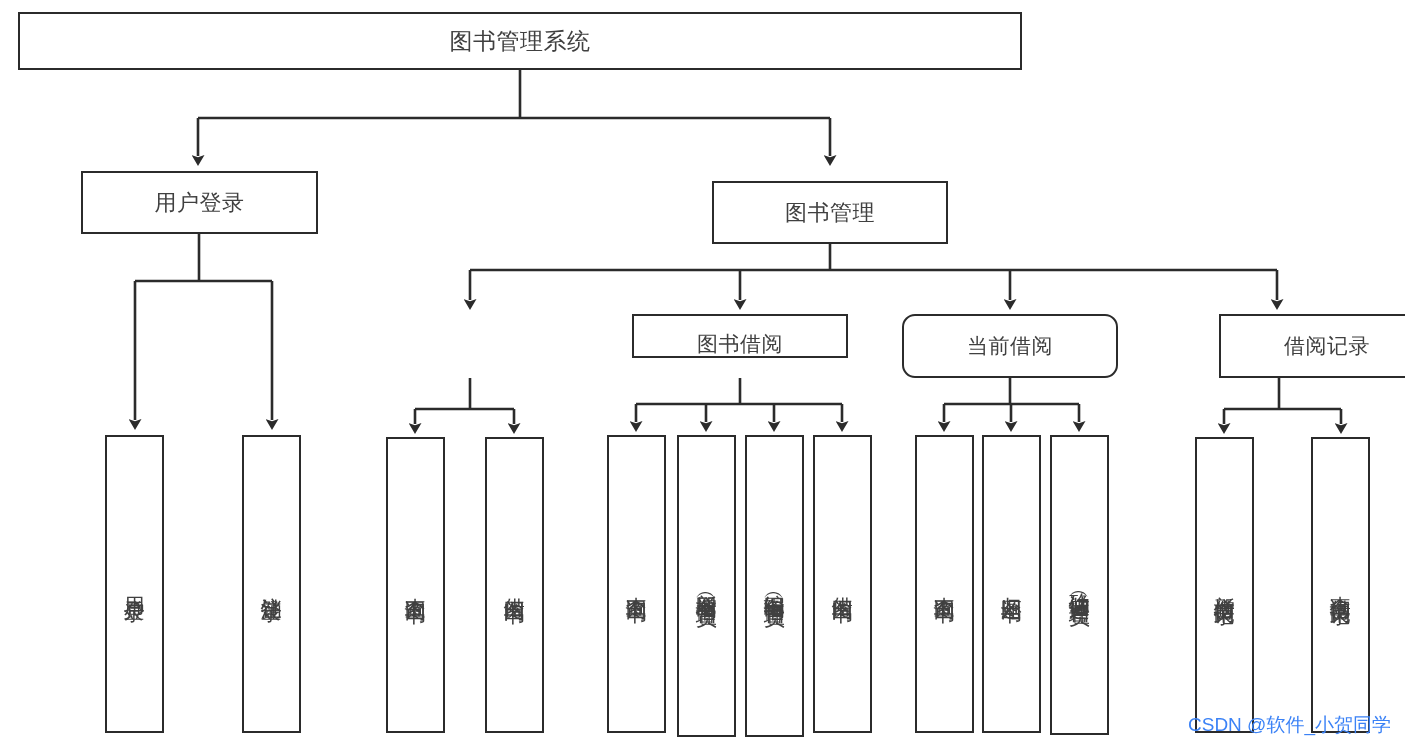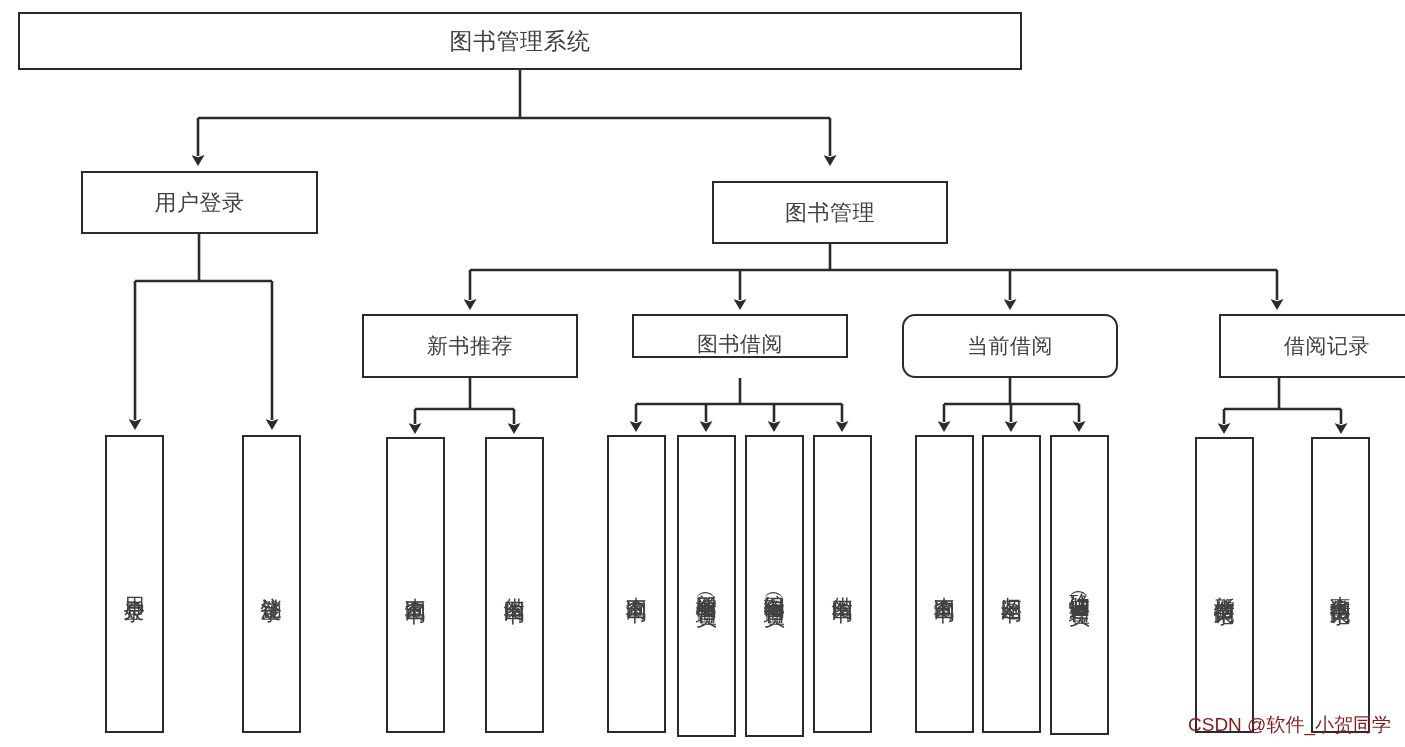--- a/index.html
+++ b/index.html
@@ -58,21 +58,21 @@
     font-size: 21px;
     line-height: 1.02;
     letter-spacing: 2px;
     white-space: nowrap;
   }
   .watermark {
     position: absolute;
     left: 1188px;
     top: 712px;
     font-size: 19px;
-    color: #7f1d1d;
+    color: #3b82f6;
     white-space: nowrap;
     z-index: 5;
   }
 </style>
 </head>
 <body>
 
 <div id="canvas">
 
   <svg id="edges" viewBox="0 0 1405 747" xmlns="http://www.w3.org/2000/svg">
@@ -129,23 +129,20 @@
     <span class="label">图书管理系统</span>
   </div>
 
   <div class="node lvl1" style="left:81px; top:171px; width:237px; height:63px;">
     <span class="label">用户登录</span>
   </div>
   <div class="node lvl1" style="left:712px; top:171px; width:236px; height:63px;margin-top:10px;">
     <span class="label">图书管理</span>
   </div>
 
-  <div class="node lvl2" style="left:362px; top:314px; width:216px; height:64px;">
-    <span class="label">新书推荐</span>
-  </div>
   <div class="node lvl2" style="left:632px; top:314px; width:216px; height:44px;align-items:flex-end;">
     <span class="label">图书借阅</span>
   </div>
   <div class="node lvl2" style="left:902px; top:314px; width:216px; height:64px;border-radius:13px;">
     <span class="label">当前借阅</span>
   </div>
   <div class="node lvl2" style="left:1171px; top:314px; width:216px; height:64px;margin-left:48px;">
     <span class="label">借阅记录</span>
   </div>
 

